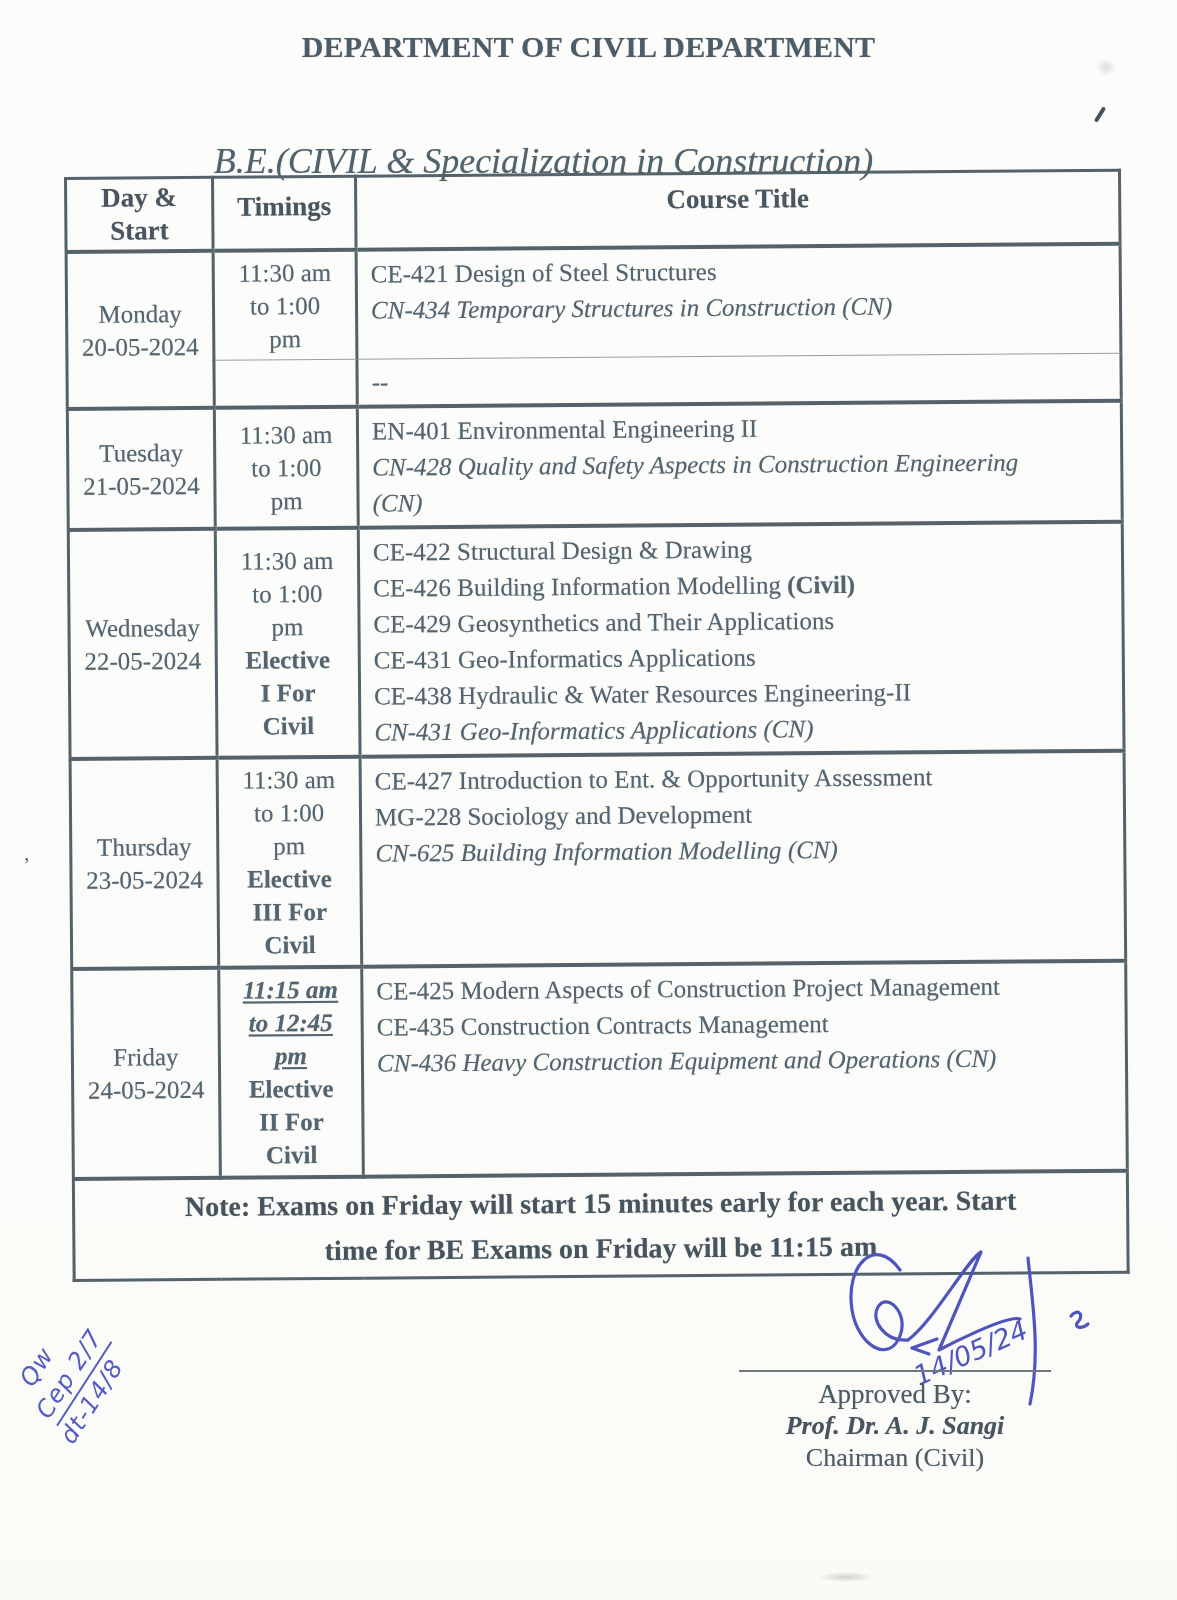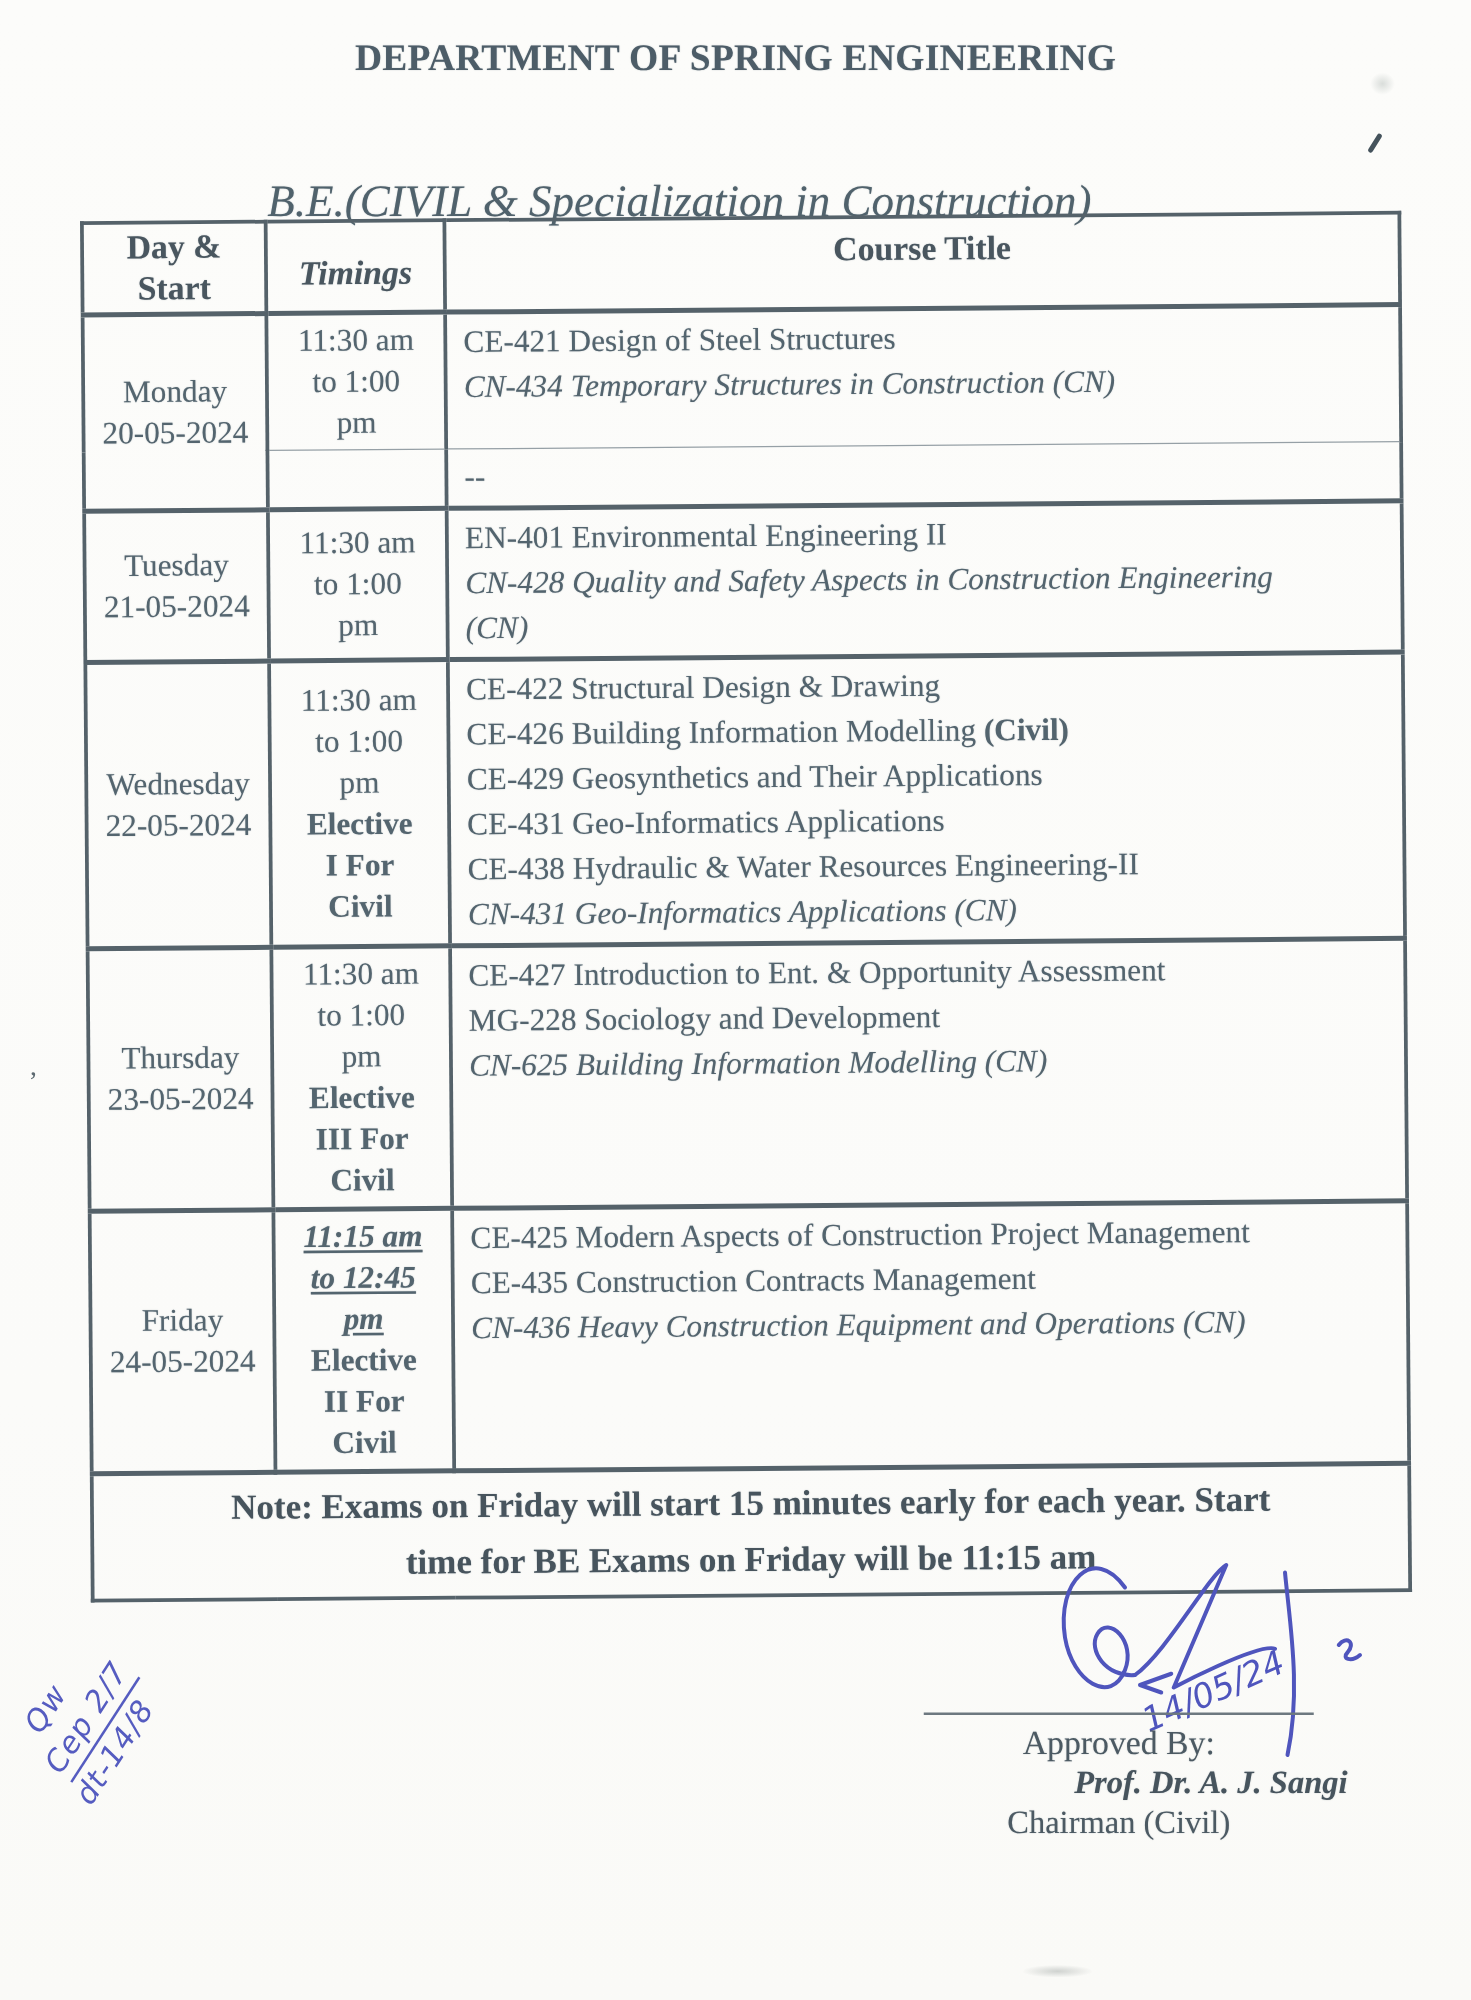--- a/index.html
+++ b/index.html
@@ -86,21 +86,21 @@
   
   .footer{
     position:absolute;left:712px;top:1370px;width:366px;
     text-align:center;color:#4c5a63;
   }
   .sig-line{
     width:312px;margin:0 auto 6px auto;
     border-top:2px solid #6d7880;height:0;
   }
   .approved-label{font-size:27px;line-height:32px;}
-  .approver-name{font-size:26px;line-height:32px;font-weight:bold;font-style:italic;color:#47545d;text-align:right;}
+  .approver-name{font-size:26px;line-height:32px;font-weight:bold;font-style:italic;color:#47545d;}
   .approver-title{font-size:26px;line-height:32px;}
 
   
   .ink{color:#555cc0;font-family:"DejaVu Sans", sans-serif;}
   .margin-note{
     position:absolute;left:-4px;top:1296px;width:190px;
     transform:rotate(-57deg);
     font-style:italic;font-size:24px;line-height:31px;
     letter-spacing:1px;
   }
@@ -126,38 +126,38 @@
     position:absolute;left:818px;top:1572px;width:56px;height:10px;
     background:radial-gradient(ellipse at center,#cfd2cf 0%,rgba(250,250,247,0) 72%);
   }
 </style>
 </head>
 <body>
 
 <div class="page">
 
   <div class="title-block txt-blur">
-    <div>DEPARTMENT OF SPRING ENGINEERING</div>
+    <div>DEPARTMENT OF CIVIL DEPARTMENT</div>
   </div>
   <div class="subtitle txt-blur">B.E.(CIVIL &amp; Specialization in Construction)</div>
 
   <div class="table-wrap">
     <table class="txt-blur">
       <colgroup>
         <col style="width:147px">
           <col style="width:143px">
           <col style="width:764px">
       </colgroup>
       <thead>
         <tr>
           <th>
             <span>Day &amp;</span><br>
             <span>Start</span>
           </th>
-          <th style="vertical-align:top;padding-top:24px;font-style:italic;">Timings</th>
+          <th style="vertical-align:top;padding-top:12px;">Timings</th>
           <th style="vertical-align:top;padding-top:8px;">Course Title</th>
         </tr>
       </thead>
       <tbody>
           <tr class="day-row row-0">
             <td class="day-cell" rowspan="2">
               <div class="day-name">Monday</div>
               <div class="day-date">20-05-2024</div>
             </td>
             <td class="timing-cell">

